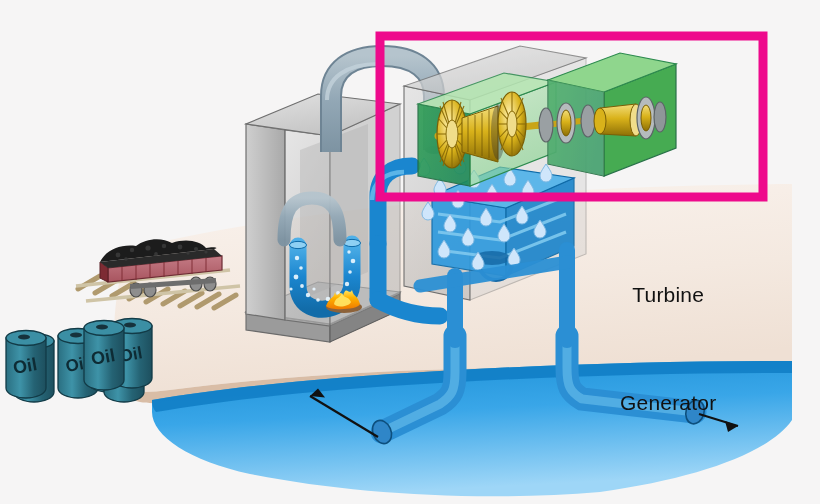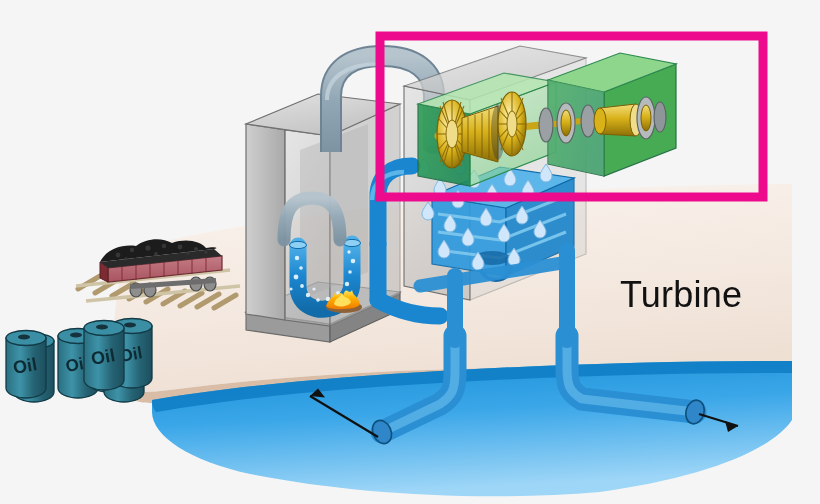--- a/index.html
+++ b/index.html
@@ -1,20 +1,20 @@
 <!DOCTYPE html>
 <html><head>
 <meta charset="utf-8">
 <style>
   html,body{margin:0;padding:0;background:#ffffff;}
   body{font-family:"Liberation Sans", sans-serif;}
   #stage{position:relative;width:820px;height:504px;background:#f6f5f5;overflow:hidden;}
   #stage svg{position:absolute;left:0;top:0;}
   .lbl{position:absolute;font-family:"Liberation Sans", sans-serif;color:#111;
-       font-size:36px;line-height:36px;letter-spacing:.2px;white-space:pre;}
+       font-size:21px;line-height:36px;letter-spacing:.2px;white-space:pre;}
 </style>
 </head>
 <body>
 
 <div id="stage">
 
 <svg width="820" height="504" viewBox="0 0 820 504">
   <defs>
     <linearGradient id="gWater" x1="0" y1="0" x2="0.25" y2="1">
       <stop offset="0%" stop-color="#1b8fd6"></stop>
@@ -475,15 +475,16 @@
       <ellipse cx="646" cy="118" rx="5" ry="13" fill="url(#gGold)" stroke="#7a5f06" stroke-width="1"></ellipse>
       <ellipse cx="660" cy="117" rx="6" ry="15" fill="#8f9699" stroke="#5d6467" stroke-width="1.2"></ellipse>
     </g>
   </g>
 
   <rect x="380" y="36" width="383" height="161" fill="none" stroke="#ee0a8c" stroke-width="9"></rect>
 </svg>
 
 <div class="lbl" style="left:620px; top:205px; text-align:center;">
   <div>Turbine</div>
+  <div>Generator</div>
 </div>
 
 </div>
 
 </body></html>

